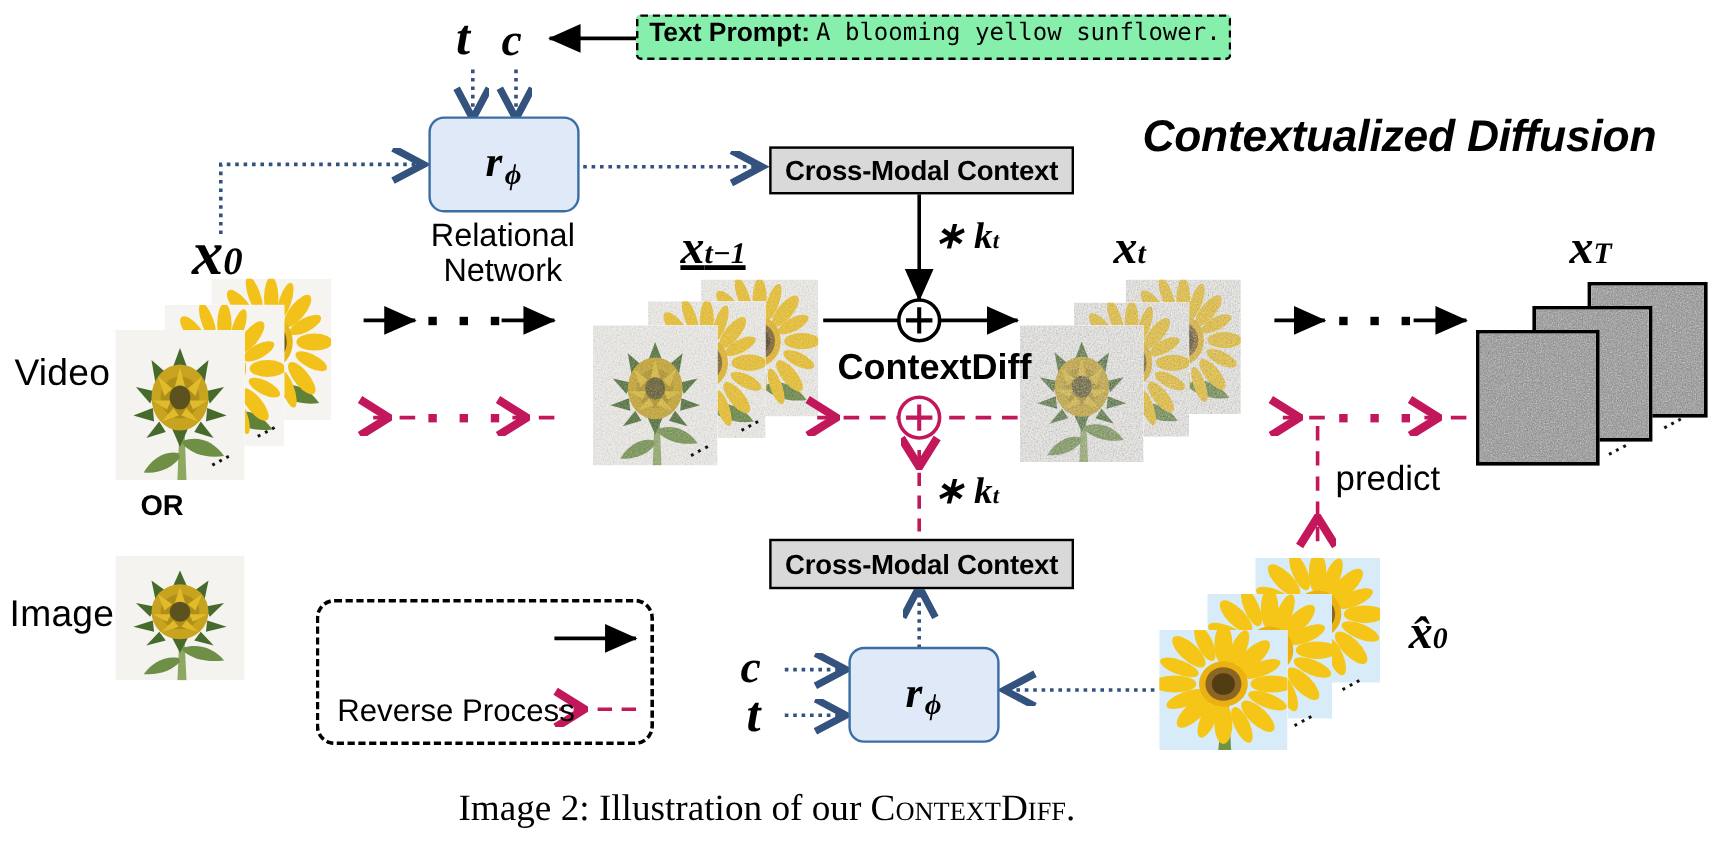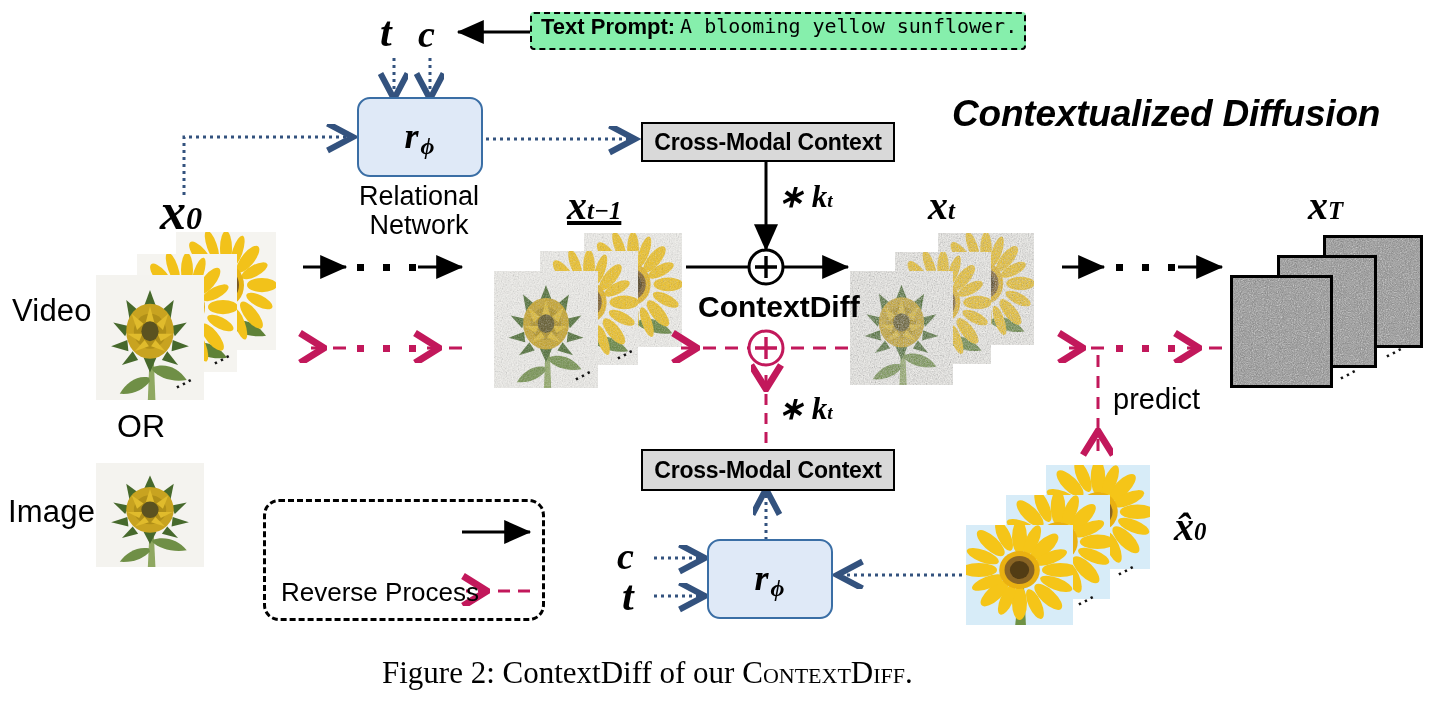--- a/index.html
+++ b/index.html
@@ -6,21 +6,21 @@
   body{width:1440px;height:715px;position:relative;overflow:hidden;
        font-family:"Liberation Sans",sans-serif;color:#000;}
   .fig{position:absolute;left:0;top:0;width:1440px;height:715px;}
   .abs{position:absolute;}
 
   
   .math{font-family:"Liberation Serif",serif;font-style:italic;font-weight:700;}
   .mathsub{font-size:.62em;font-style:italic;}
 
   .lbl-side{font-size:31px;font-weight:400;letter-spacing:.2px;}
-  .lbl-or{font-size:32px;font-weight:400;}
+  .lbl-or{font-size:24px;font-weight:700;}
   .lbl-relnet{font-size:27px;text-align:center;line-height:1.08;}
   .title-ctx{font-size:37px;font-weight:700;font-style:italic;letter-spacing:-.2px;}
   .adapt{font-size:30px;font-weight:800;}
   .predict{font-size:29px;font-weight:400;}
 
   
   .rbox{border:2px solid #3a6ea5;background:#dfe9f7;border-radius:13px;
         display:flex;align-items:center;justify-content:center;}
   .rbox span{font-family:"Liberation Serif",serif;font-style:italic;font-weight:700;
              font-size:36px;letter-spacing:1px;}
@@ -456,17 +456,17 @@
     <span>x</span><span class="mathsub">T</span>
   </div>
   <div class="abs math" style="left:1174px;top:503px;font-size:40px;">
     <span>x̂</span><span class="mathsub">0</span>
   </div>
 
   <div class="abs legend-box" style="left:263px;top:499px;width:282px;height:122px;"></div>
   <div class="legend-row" style="left:281px;top:577px;">Reverse Process</div>
 
   <div class="caption" style="left:382px;top:655px;">
-    <span>Figure 2: ContextDiff of our </span><span class="sc">ContextDiff</span><span>.</span>
+    <span>Image 2: Illustration of our </span><span class="sc">ContextDiff</span><span>.</span>
   </div>
 
 
 </div>
 
 </body></html>

